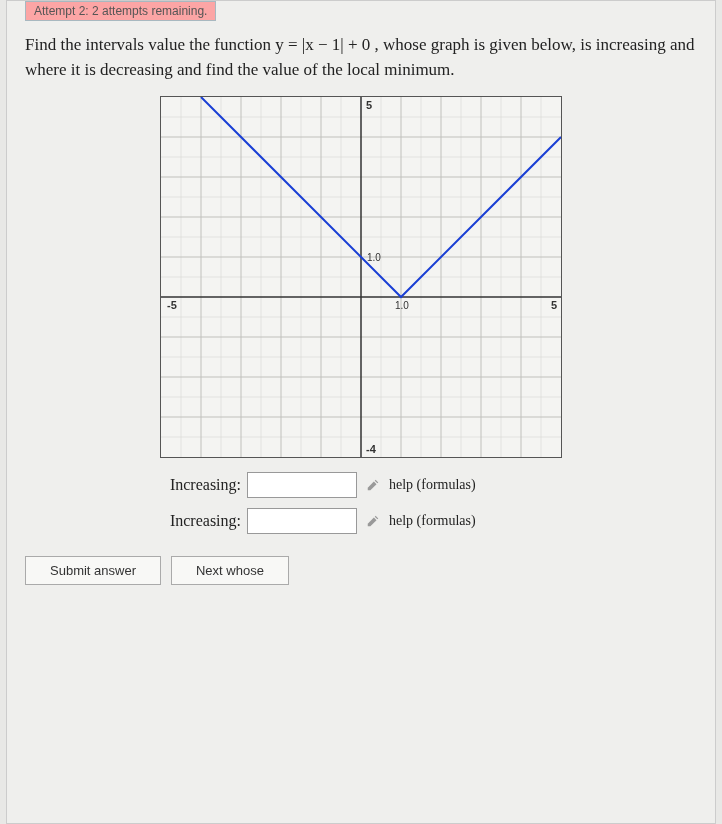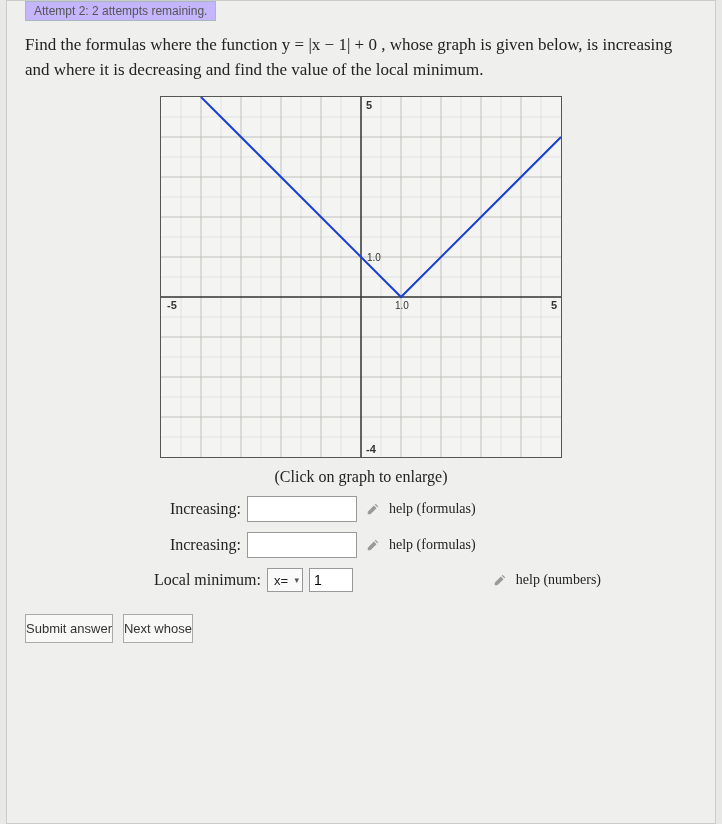--- a/index.html
+++ b/index.html
@@ -13,21 +13,21 @@
   }
   .page {
     background: #efefed;
     border: 1px solid #ccc;
     margin: 0 6px;
     min-height: 824px;
     padding: 0 18px 18px 18px;
   }
   .attempt-badge {
     display: inline-block;
-    background: #c4b5fd;
+    background: #fca5a5;
     border: 1px solid #a8b8c0;
     font-family: Arial, sans-serif;
     font-size: 12px;
     padding: 2px 8px;
     color: #555;
     margin-bottom: 12px;
   }
   .prompt {
     font-size: 17px;
     line-height: 1.45;
@@ -118,37 +118,37 @@
   .buttons {
     margin-top: 22px;
     display: flex;
     gap: 10px;
   }
   .btn {
     font-family: Arial, sans-serif;
     font-size: 13px;
     background: #f8f8f6;
     border: 1px solid #aaa;
-    padding: 6px 0;
+    padding: 6px 24px;
     cursor: pointer;
     color: #333;
   }
   .pencil-icon {
     width: 14px; height: 14px;
   }
 </style>
 </head>
 <body>
 
 <div class="page">
 
   <div class="attempt-badge">Attempt 2: 2 attempts remaining.</div>
 
   <p class="prompt">
-    <span>Find the formulas where the function </span>
+    <span>Find the intervals value the function </span>
     <span class="formula">y = |x − 1| + 0</span>
     <span>, whose graph is given below, is increasing and where it is decreasing and find the value of the local minimum.</span>
   </p>
 
   <div class="graph-wrap">
     <div class="graph-box">
       <svg width="400" height="360" viewBox="0 0 400 360">
 
         <rect x="0" y="0" width="400" height="360" fill="#f4f4f2"></rect>
 
@@ -198,21 +198,20 @@
         <text x="6" y="212" font-size="11" font-family="Arial" fill="#333" font-weight="bold">-5</text>
         <text x="390" y="212" font-size="11" font-family="Arial" fill="#333" font-weight="bold">5</text>
         <text x="205" y="12" font-size="11" font-family="Arial" fill="#333" font-weight="bold">5</text>
         <text x="205" y="356" font-size="11" font-family="Arial" fill="#333" font-weight="bold">-4</text>
         <text x="206" y="164" font-size="10" font-family="Arial" fill="#333">1.0</text>
         <text x="234" y="212" font-size="10" font-family="Arial" fill="#333">1.0</text>
 
         <polyline points="40,0 240,200 400,40" fill="none" stroke="#1a3fd4" stroke-width="2"></polyline>
       </svg>
     </div>
-    <div class="graph-caption">(Click on graph to enlarge)</div>
   </div>
 
   <div class="answers">
 
     <div class="row">
       <span class="row-label" style="width:120px">Increasing:</span>
       <input class="text-input" type="text" style="">
       <span class="input-status">
         <svg class="pencil-icon" viewBox="0 0 16 16">
             <path d="M2 11l7-7 3 3-7 7H2v-3z" fill="#999"></path>
@@ -227,35 +226,20 @@
       <input class="text-input" type="text" style="">
       <span class="input-status">
         <svg class="pencil-icon" viewBox="0 0 16 16">
             <path d="M2 11l7-7 3 3-7 7H2v-3z" fill="#999"></path>
             <path d="M10 3l1-1 3 3-1 1-3-3z" fill="#999"></path>
           </svg>
       </span>
       <span class="help-link">help (formulas)</span>
     </div>
 
-    <div class="row">
-      <span class="row-label" style="width:140px">Local minimum:</span>
-      <span class="select-box">
-        <span>x=</span>
-      </span>
-      <input class="num-input" type="text" value="1" style="">
-      <span style="flex:1"></span>
-      <span class="input-status">
-        <svg class="pencil-icon" viewBox="0 0 16 16">
-            <path d="M2 11l7-7 3 3-7 7H2v-3z" fill="#999"></path>
-            <path d="M10 3l1-1 3 3-1 1-3-3z" fill="#999"></path>
-          </svg>
-      </span>
-      <span class="help-link">help (numbers)</span>
-    </div>
 
   </div>
 
   <div class="buttons">
     <button class="btn">Submit answer</button>
     <button class="btn">Next whose</button>
   </div>
 
 </div>
 

